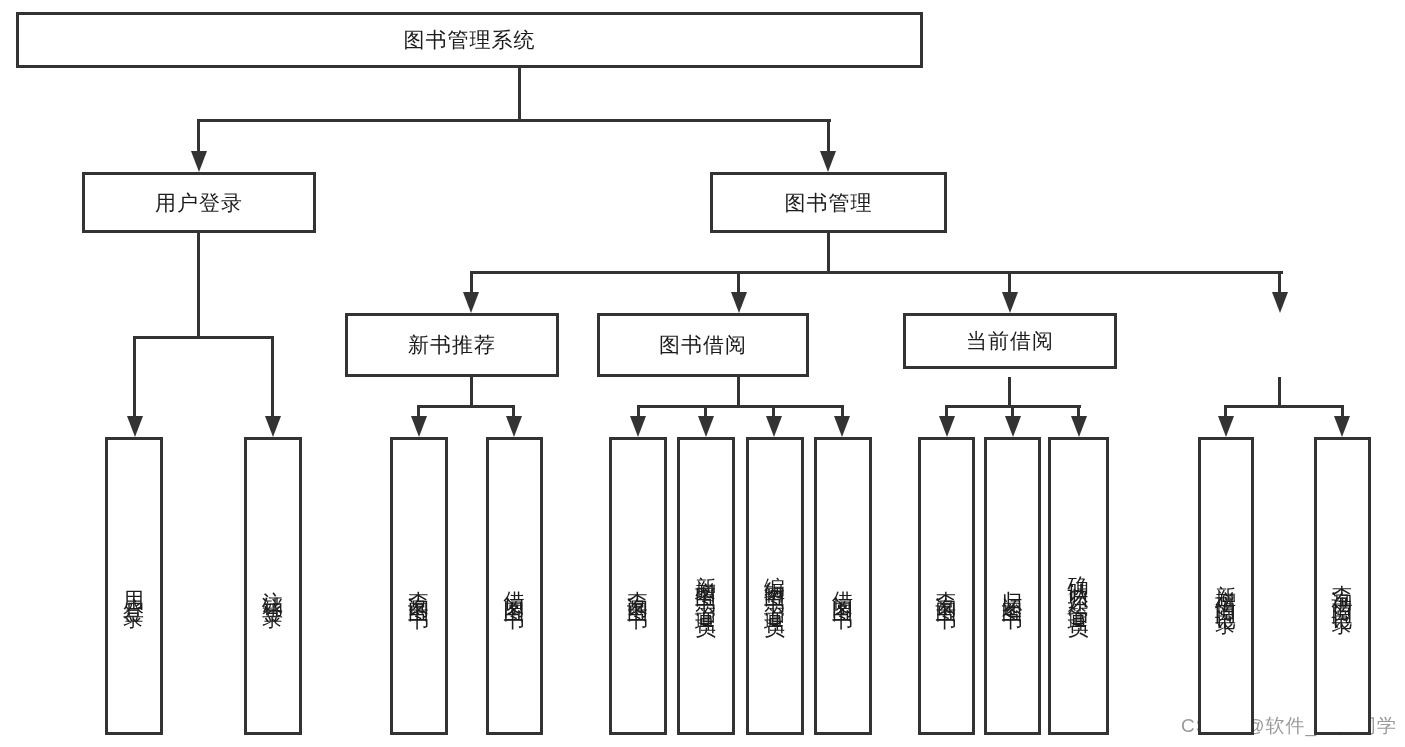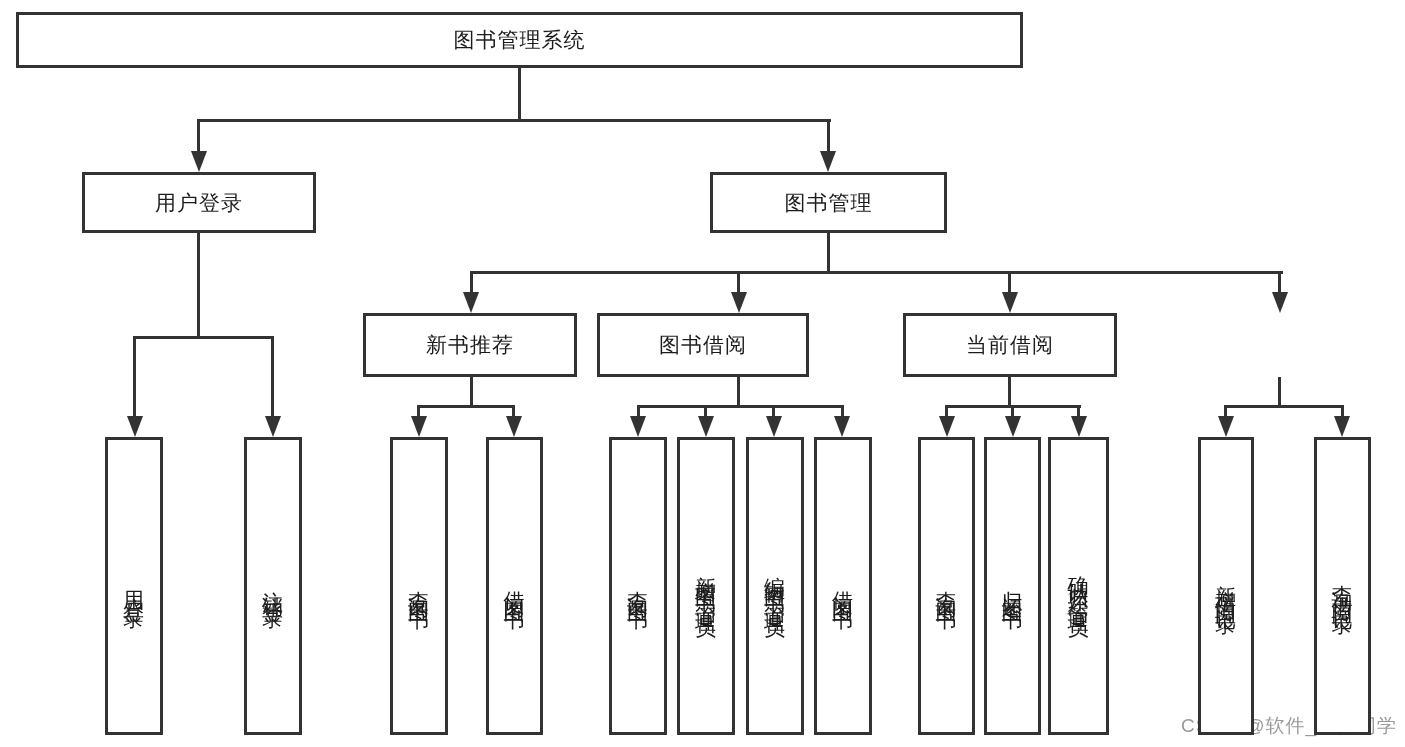--- a/index.html
+++ b/index.html
@@ -112,36 +112,36 @@
     <div class="arrow" style="left: 506px; top: 416px;"></div>
     <div class="arrow" style="left: 630px; top: 416px;"></div>
     <div class="arrow" style="left: 698px; top: 416px;"></div>
     <div class="arrow" style="left: 766px; top: 416px;"></div>
     <div class="arrow" style="left: 834px; top: 416px;"></div>
     <div class="arrow" style="left: 939px; top: 416px;"></div>
     <div class="arrow" style="left: 1005px; top: 416px;"></div>
     <div class="arrow" style="left: 1071px; top: 416px;"></div>
     <div class="arrow" style="left: 1218px; top: 416px;"></div>
     <div class="arrow" style="left: 1334px; top: 416px;"></div>
-    <div class="node h" style="left: 16px; top: 12px; width: 1007px; height: 56px;">
+    <div class="node h" style="left: 16px; top: 12px; width: 907px; height: 56px;">
       <span>图书管理系统</span>
     </div>
     <div class="node h" style="left: 82px; top: 172px; width: 234px; height: 61px;">
       <span>用户登录</span>
     </div>
     <div class="node h" style="left: 710px; top: 172px; width: 237px; height: 61px;">
       <span>图书管理</span>
     </div>
-    <div class="node h" style="left: 363px; top: 313px; width: 214px; height: 64px;">
+    <div class="node h" style="left: 345px; top: 313px; width: 214px; height: 64px;">
       <span>新书推荐</span>
     </div>
     <div class="node h" style="left: 597px; top: 313px; width: 212px; height: 64px;">
       <span>图书借阅</span>
     </div>
-    <div class="node h" style="left: 903px; top: 313px; width: 214px; height: 64px;">
+    <div class="node h" style="left: 903px; top: 313px; width: 214px; height: 56px;">
       <span>当前借阅</span>
     </div>
     <div class="node v" style="left: 105px; top: 437px; width: 58px; height: 298px;">
       <span>用户登录</span>
     </div>
     <div class="node v" style="left: 244px; top: 437px; width: 58px; height: 298px;">
       <span>注销登录</span>
     </div>
     <div class="node v" style="left: 390px; top: 437px; width: 58px; height: 298px;">
       <span>查询图书</span>

